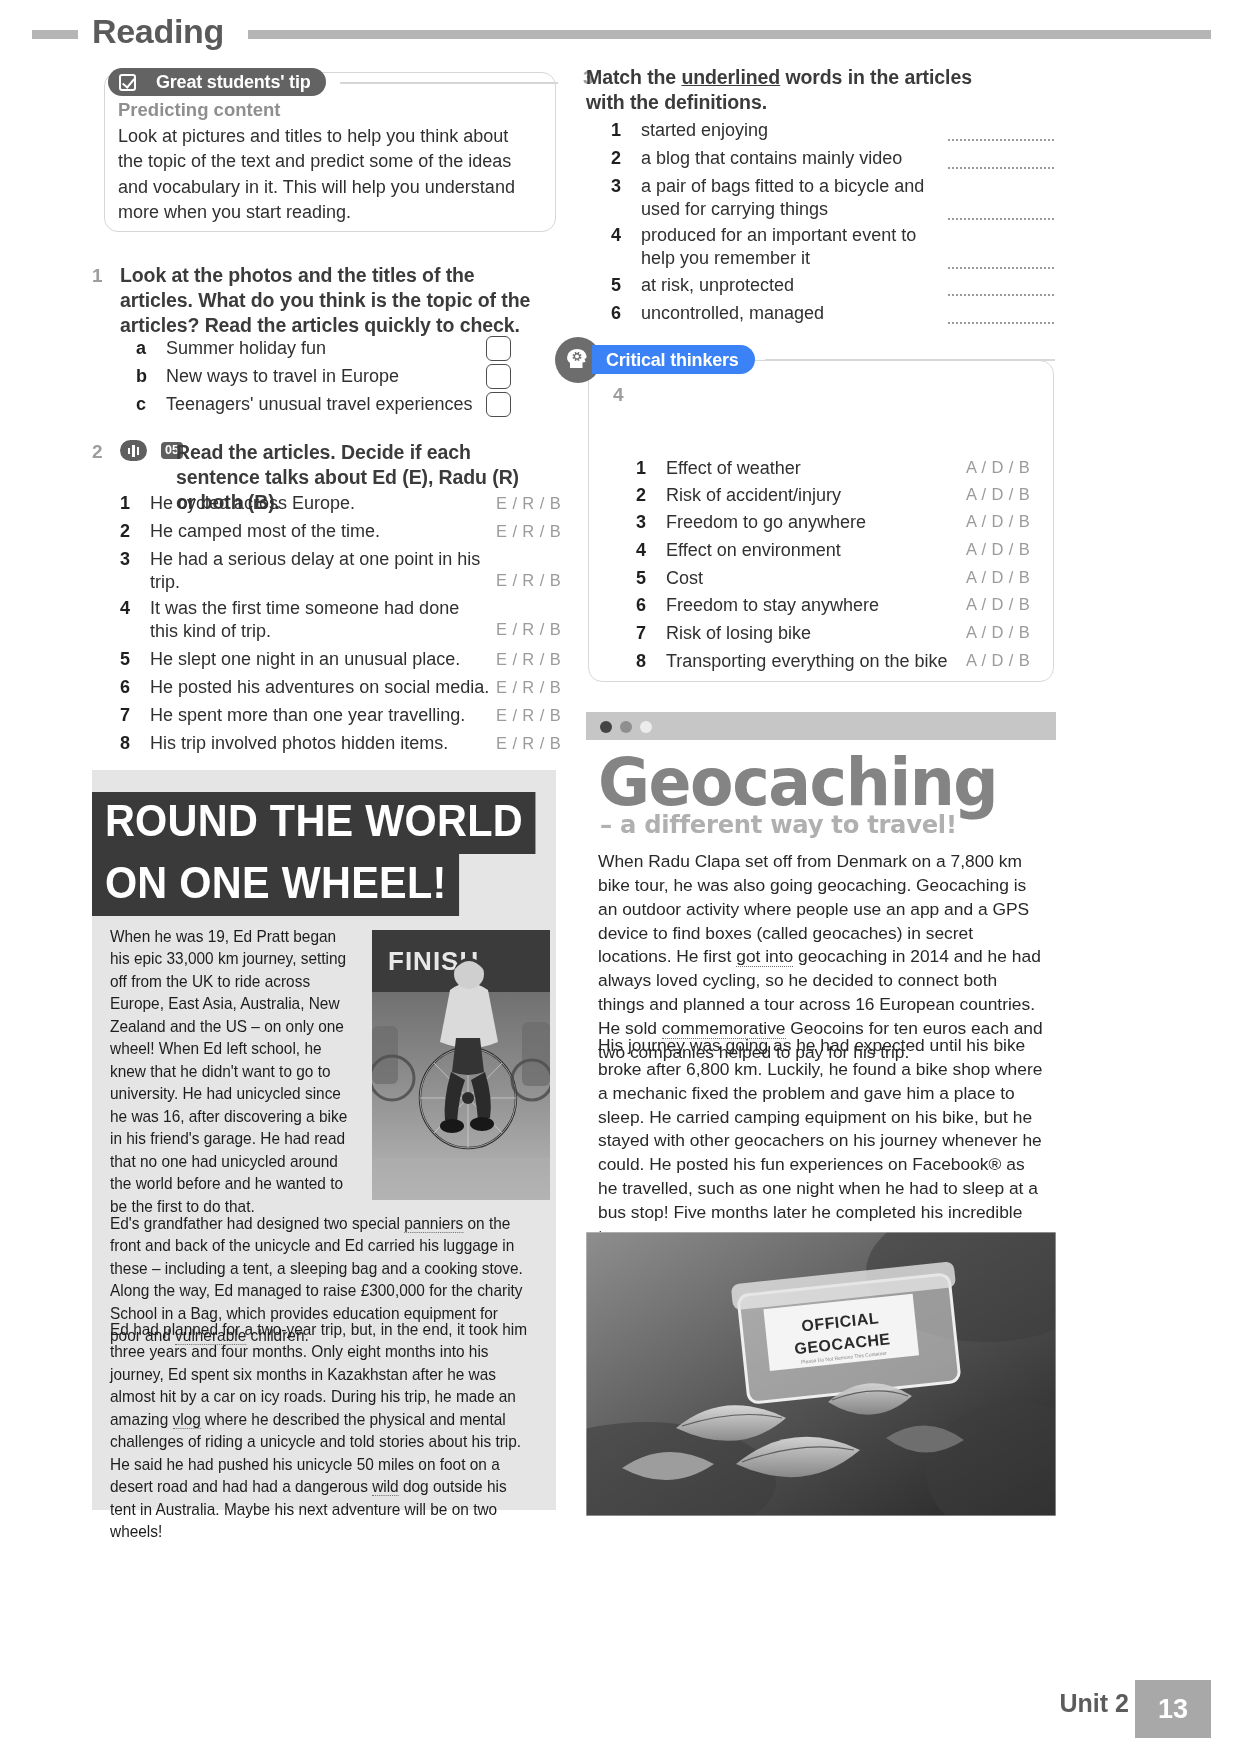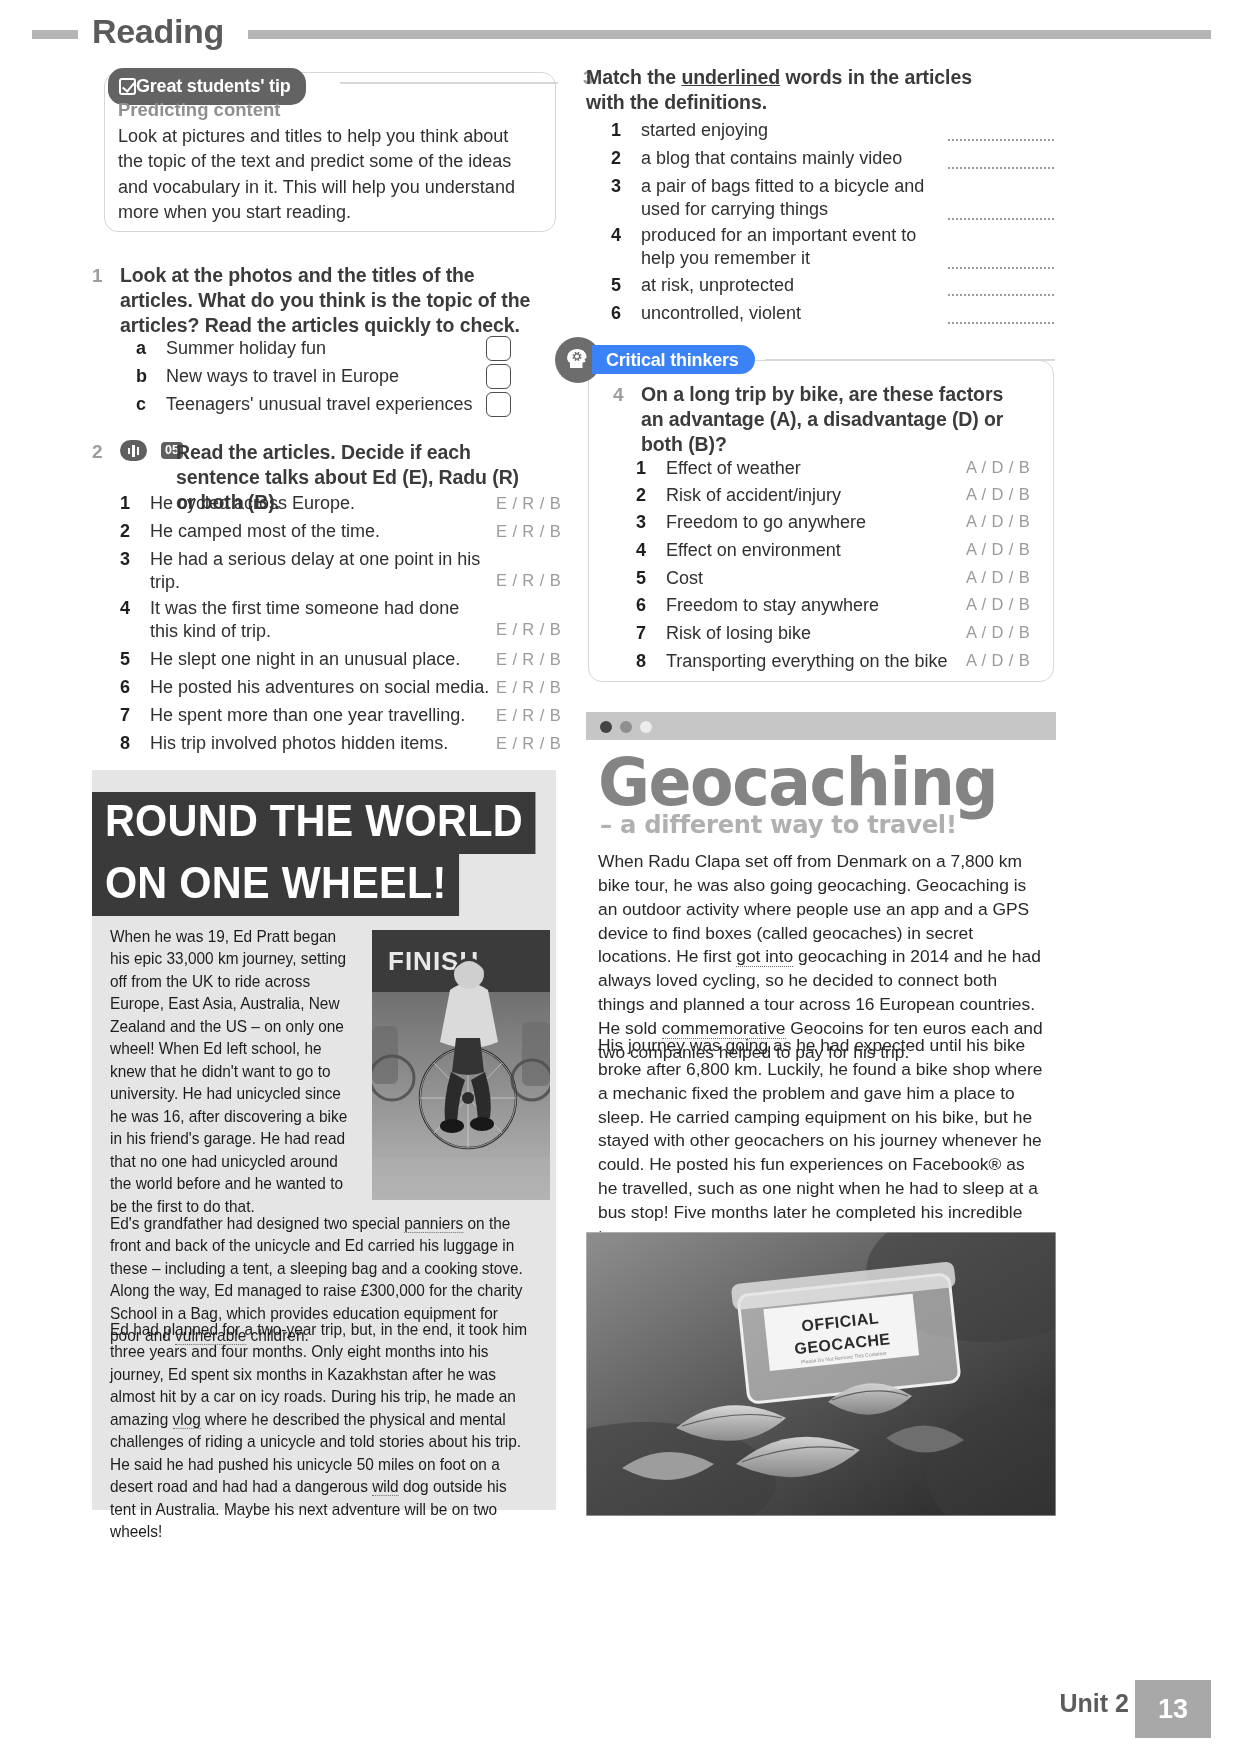--- a/index.html
+++ b/index.html
@@ -46,22 +46,22 @@
   }
 
   
   .tip {
     position: absolute; left: 104px; top: 72px; width: 452px; height: 160px;
     border: 1.6px solid #d6d6d6; border-radius: 14px; background: #fff;
   }
   .tipbadge {
     position: absolute; left: 108px; top: 68px;
     background: #636363; color: #fff; border-radius: 15px;
-    height: 37px; padding: 0 15px 0 11px;
-    display: flex; align-items: center; gap: 0;
+    height: 28px; padding: 0 15px 0 11px;
+    display: flex; align-items: center; gap: 20px;
     font-size: 18px; font-weight: bold; letter-spacing: -0.2px;
   }
   .tipbadge .chk {
     width: 17px; height: 17px; border: 2px solid #fff; border-radius: 3px;
     position: relative; flex: 0 0 auto;
   }
   .tipbadge .chk::after {
     content: ""; position: absolute; left: 4px; top: 0px;
     width: 5px; height: 10px; border: solid #fff; border-width: 0 2.2px 2.2px 0;
     transform: rotate(40deg);
@@ -305,21 +305,21 @@
   <div class="dots" style="left:948px; top:267px; width:106px;"></div>
 
   <div class="item" style="left:611px; top:274px; width:330px;">
     <span class="lab">5</span>
     <span class="txt">at risk, unprotected</span>
   </div>
   <div class="dots" style="left:948px; top:294px; width:106px;"></div>
 
   <div class="item" style="left:611px; top:302px; width:330px;">
     <span class="lab">6</span>
-    <span class="txt">uncontrolled, violent</span>
+    <span class="txt">uncontrolled, managed</span>
   </div>
   <div class="dots" style="left:948px; top:322px; width:106px;"></div>
 
   <div class="ct"></div>
   <div class="ctline"></div>
   <div class="ctcircle">
     <svg width="30" height="30" viewBox="0 0 30 30" aria-hidden="true">
       <path d="M7 23 L7 18 Q3 15 4.5 10.5 Q6.5 4 14 4 Q22 4 23.5 11 Q24 13.5 21.5 13.8 L22.5 17 L19.5 17.4 L19.5 23 Z" fill="#ffffff"></path>
       <circle cx="14" cy="11.4" r="4.6" fill="#6d6d6d"></circle>
       <circle cx="14" cy="11.4" r="1.9" fill="#ffffff"></circle>
@@ -333,21 +333,20 @@
         <line x1="18" y1="7.4" x2="16.3" y2="9.1"></line>
           <line x1="11.7" y1="13.7" x2="10" y2="15.4"></line>
       </g>
     </svg>
   </div>
   <div class="ctbadge">
     <span>Critical thinkers</span>
   </div>
 
   <div class="exnum" style="left:613px; top:384px;">4</div>
-  <div class="exstem" style="left:641px; top:382px; width:390px;">On a long trip by bike, are these factors an advantage (A), a disadvantage (D) or both (B)?</div>
 
   <div class="item" style="left:636px; top:457px; width:330px;">
     <span class="lab">1</span>
     <span class="txt">Effect of weather</span>
   </div>
   <div class="adb" style="left:966px; top:458px;">A / D / B</div>
 
   <div class="item" style="left:636px; top:484px; width:330px;">
     <span class="lab">2</span>
     <span class="txt">Risk of accident/injury</span>

